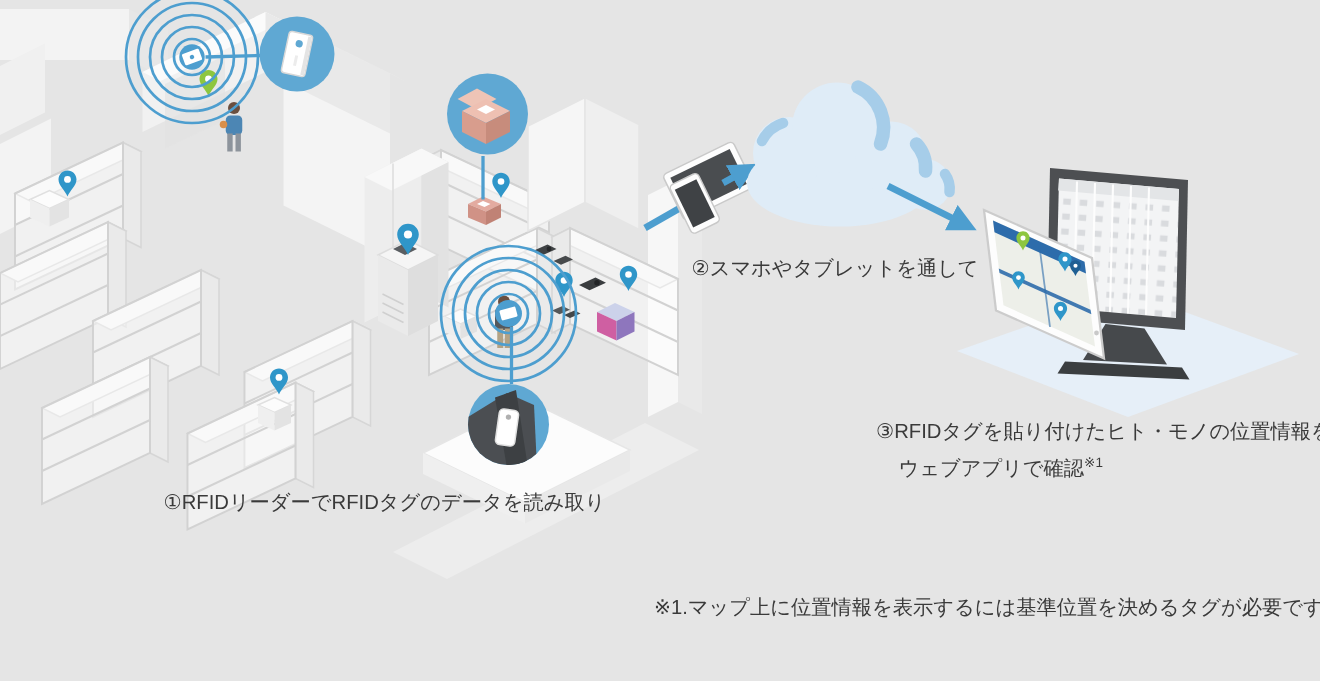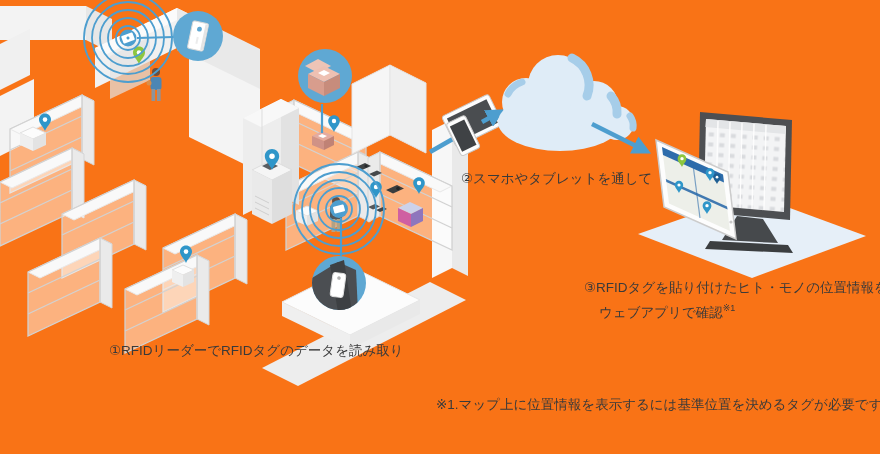--- a/index.html
+++ b/index.html
@@ -2,21 +2,21 @@
 <html style="--accent-blue: #4d9ecf; --pin-blue: #2f96c9; --pin-green: #8dc63f; --callout-blue: #5fa8d3; --cloud-light: #dfecf7; --cloud-accent: #a6cde9; --monitor-frame: #4d4f52; --header-blue: #2d6cab; --floor-shadow: #e6eff8; --wall-gray: #ececec; --text: #3a3a3a;"><head>
 <meta charset="utf-8">
 <style>
   :root{
     --accent-blue:#4d9ecf; --pin-blue:#2f96c9; --pin-green:#8dc63f;
     --callout-blue:#5fa8d3; --cloud-light:#dfecf7; --cloud-accent:#a6cde9;
     --monitor-frame:#4d4f52; --header-blue:#2d6cab; --floor-shadow:#e6eff8;
     --wall-gray:#ececec; --text:#3a3a3a;
   }
   html,body{margin:0;padding:0;background:#fff;}
-  .stage{position:relative;width:880px;height:454px;background:#f97316;overflow:hidden;
+  .stage{position:relative;width:880px;height:454px;background:#e5e5e5;overflow:hidden;
          font-family:"Liberation Sans","DejaVu Sans",sans-serif;}
   .stage svg{position:absolute;left:0;top:0;}
   .label{position:absolute;color:var(--text);font-size:13.5px;line-height:21px;white-space:nowrap;}
   .label .ind{padding-left:15px;}
   .note-ref{font-size:9px;vertical-align:super;}
   
   .f-pin-blue{fill:var(--pin-blue);} .f-pin-green{fill:var(--pin-green);}
   .f-accent{fill:var(--accent-blue);} .f-callout{fill:var(--callout-blue);}
   .f-cloud{fill:var(--cloud-light);} .f-frame{fill:var(--monitor-frame);}
   .f-header{fill:var(--header-blue);} .f-floor-shadow{fill:var(--floor-shadow);}
@@ -294,15 +294,15 @@
   </g>
 </svg>
 
   <div class="label" style="left:461px;top:168px;">
     <div>②スマホやタブレットを通して</div>
   </div>
   <div class="label" style="left:584px;top:277px;">
     <div>③RFIDタグを貼り付けたヒト・モノの位置情報を</div>
     <div class="ind"><span>ウェブアプリで確認</span><span class="note-ref">※1</span></div>
   </div>
-  <div class="label" style="left:109px;top:340px;">①RFIDリーダーでRFIDタグのデータを読み取り</div>
+  <div class="label" style="left:109px;top:324px;">①RFIDリーダーでRFIDタグのデータを読み取り</div>
   <div class="label" style="left:436px;top:394px;">※1.マップ上に位置情報を表示するには基準位置を決めるタグが必要です。</div>
 </div>
 
 </body></html>

